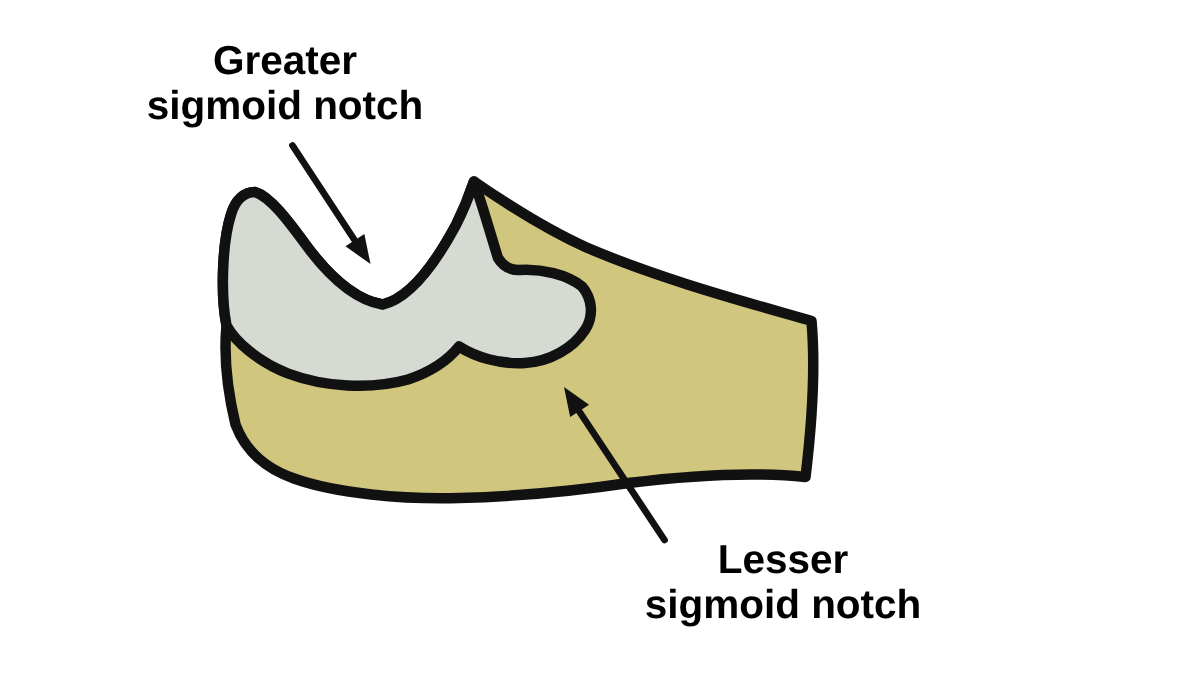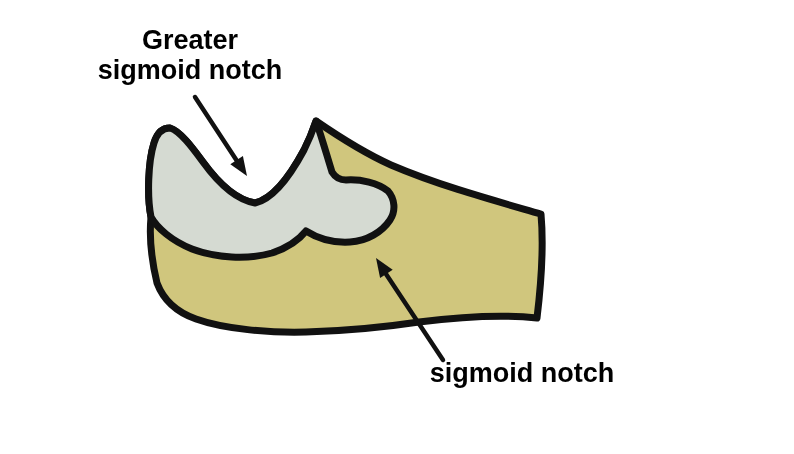--- a/index.html
+++ b/index.html
@@ -112,16 +112,17 @@
       <polygon class="arrow-head" points="332,258 348.7,269.8 336.1,278"></polygon>
     </g>
   </svg>
 
   <div class="label label-greater">
     <div>Greater</div>
     <div>sigmoid notch</div>
   </div>
 
   <div class="label label-lesser">
+    <div>Lesser</div>
     <div>sigmoid notch</div>
   </div>
 
 </div>
 
 </body></html>

